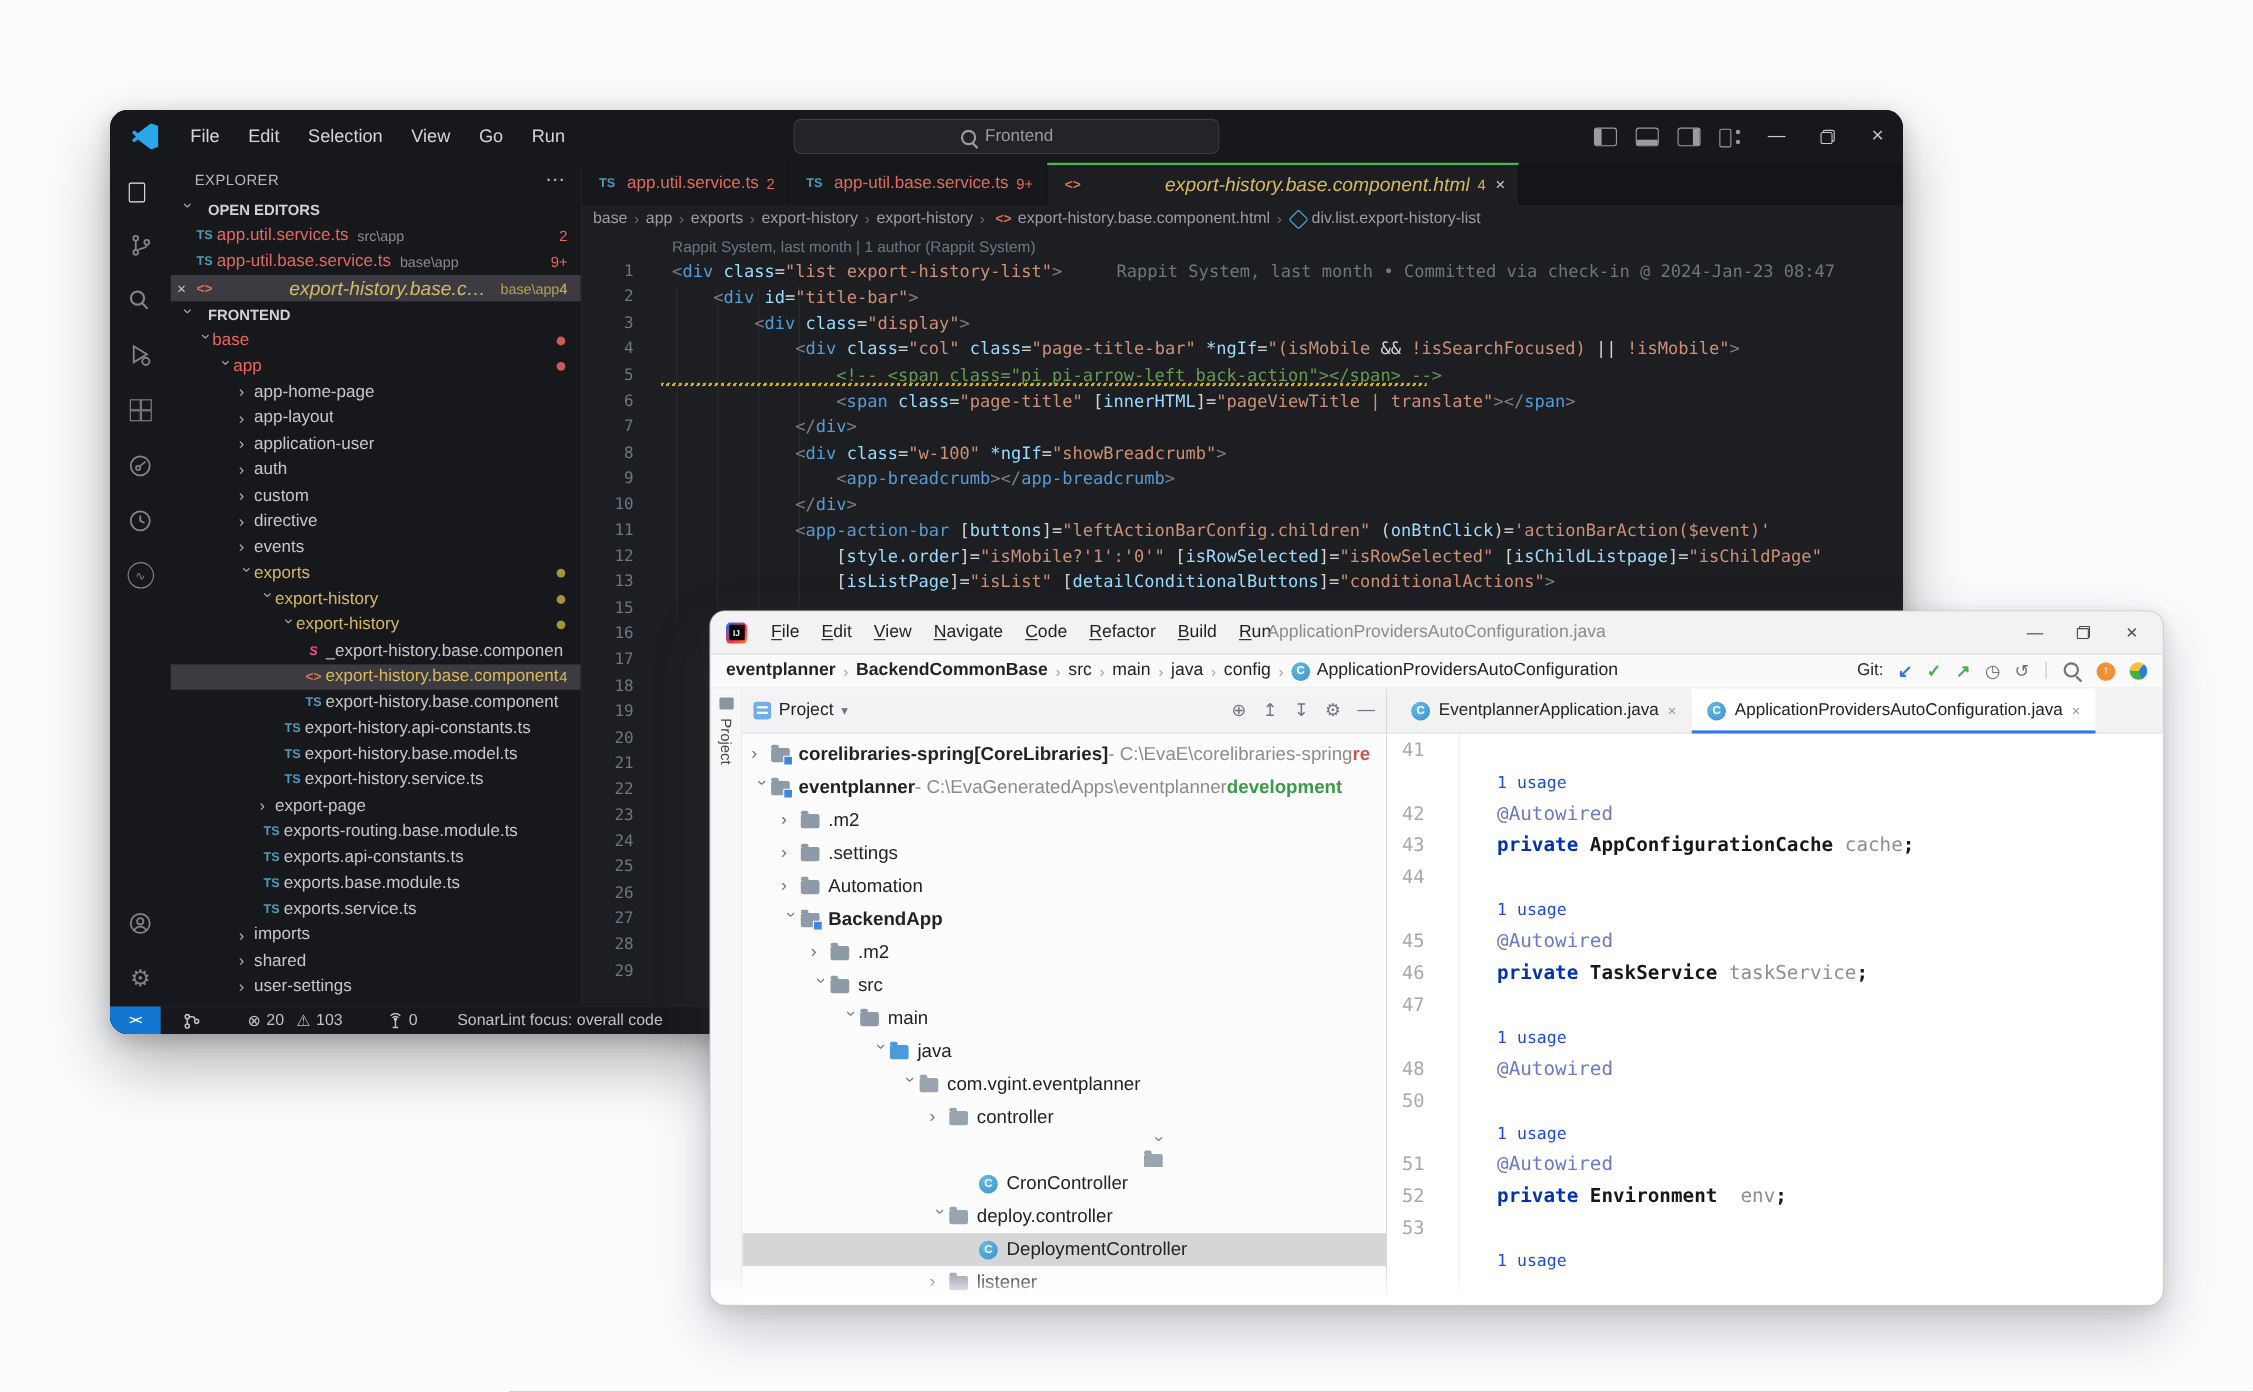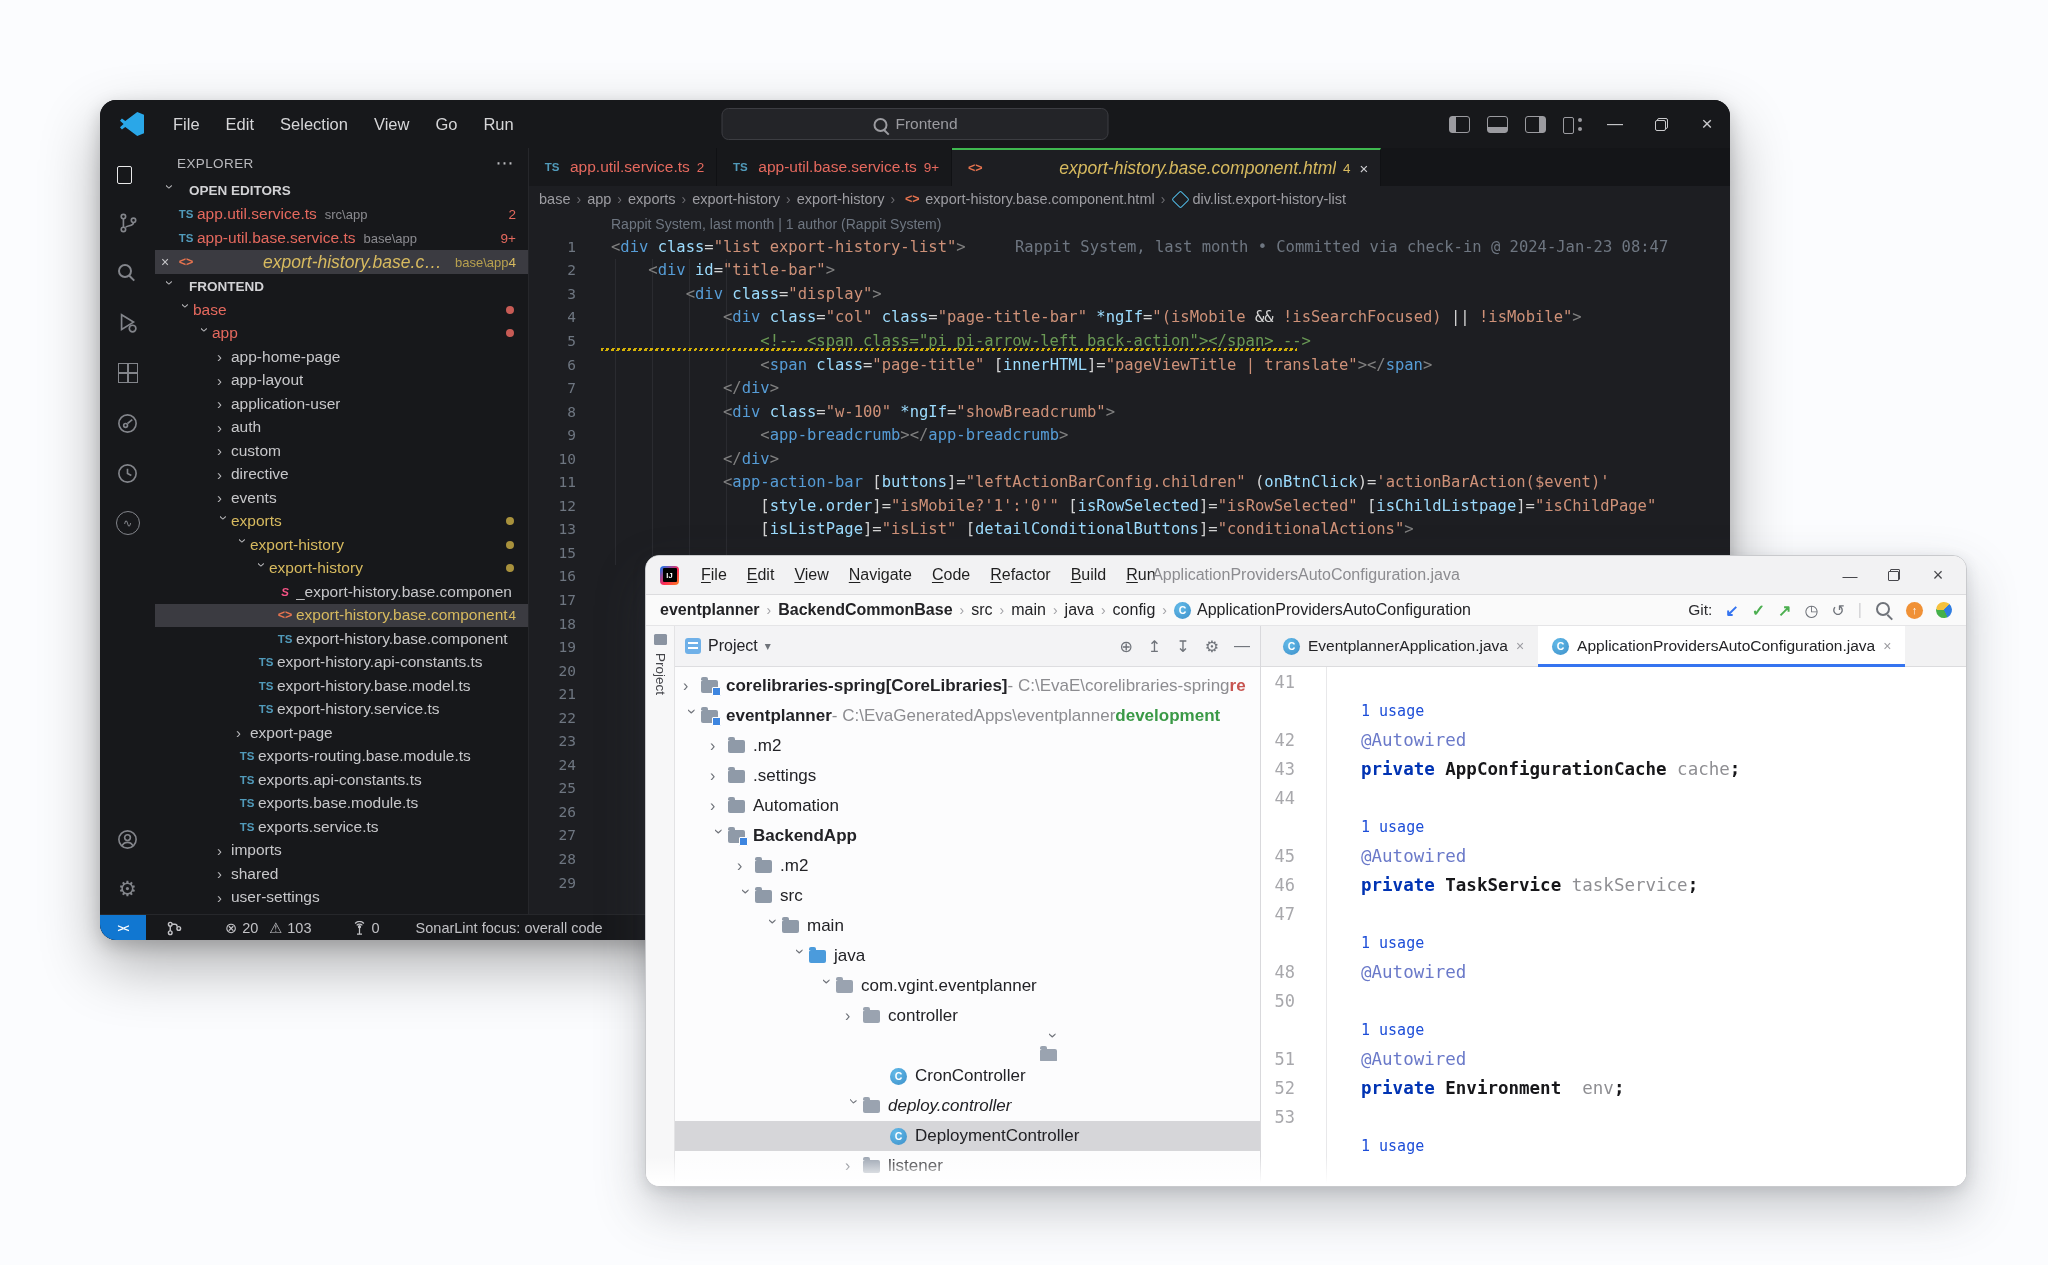--- a/index.html
+++ b/index.html
@@ -623,21 +623,21 @@
             <div class="ij-row" style="padding-left: 170px; flex-direction: column;">
               <span class="ij-chev open">›</span>
               <span class="fold pkg"></span>
               <span>cron.controller</span>
             </div>
             <div class="ij-row" style="padding-left: 197px;">
               <span class="ij-chev"></span>
               <span class="cls-ic">C</span>
               <span>CronController</span>
             </div>
-            <div class="ij-row" style="padding-left: 170px; font-style: italic;">
+            <div class="ij-row" style="padding-left: 170px;">
               <span class="ij-chev open">›</span>
               <span class="fold pkg"></span>
               <span>deploy.controller</span>
             </div>
             <div class="ij-row sel" style="padding-left: 197px;">
               <span class="ij-chev"></span>
               <span class="cls-ic">C</span>
               <span>DeploymentController</span>
             </div>
             <div class="ij-row" style="padding-left: 170px;">

